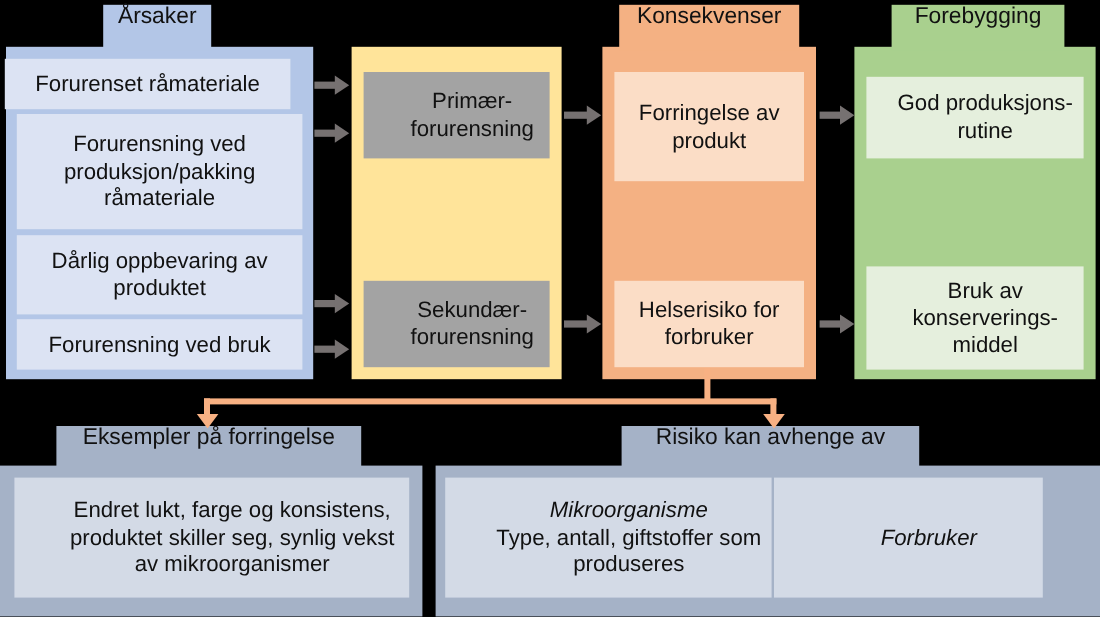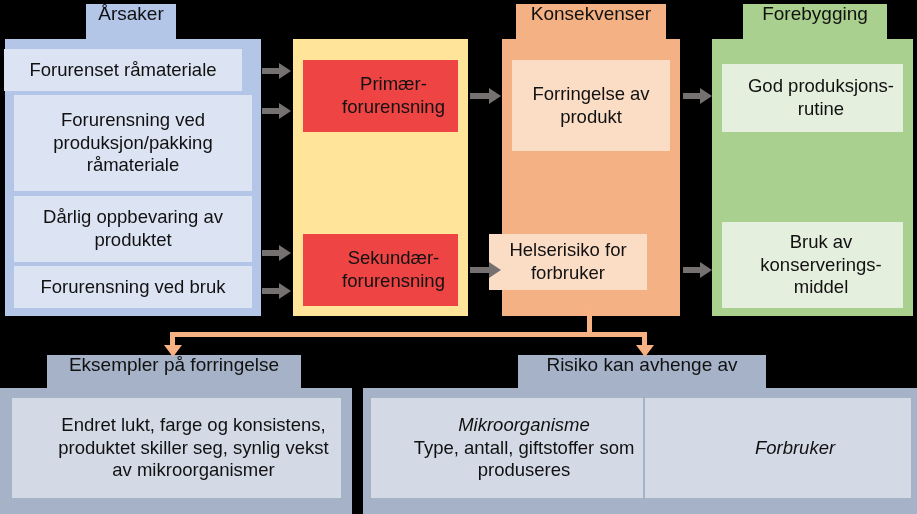--- a/index.html
+++ b/index.html
@@ -46,21 +46,21 @@
     z-index: 4;
   }
   .inner span { display: block; }
 
   
   .col-blue   { background: #b3c6e7; }
   .tab-blue   { background: #b3c6e7; }
   .in-blue    { background: #dce3f3; }
 
   .col-yellow { background: #ffe49a; }
-  .in-yellow  { background: #ef4444; padding-left: 32px; }
+  .in-yellow  { background: #a3a3a3; padding-left: 32px; }
 
   .col-orange { background: #f4b183; }
   .tab-orange { background: #f4b183; }
   .in-orange  { background: #fbddc6; }
 
   .col-green  { background: #a9d08e; }
   .tab-green  { background: #a9d08e; }
   .in-green   { background: #e5efdd; padding-left: 23px; }
 
   .panel-grey { background: #a5b2c7; }
@@ -142,21 +142,21 @@
   <div class="tab tab-orange" style="left:516px; top:4px; width:150px; height:38px;">
     <span>Konsekvenser</span>
   </div>
 
   <div class="col col-orange" style="left:502px; top:39px; width:178px; height:277px;"></div>
 
   <div class="inner in-orange" style="left:512px; top:60px; width:158px; height:91px;">
     <span>Forringelse av produkt</span>
   </div>
 
-  <div class="inner in-orange" style="left:489px; top:234px; width:158px; height:56px;">
+  <div class="inner in-orange" style="left:512px; top:234px; width:158px; height:72px;">
     <span>Helserisiko for forbruker</span>
   </div>
 
   <div class="tab tab-green" style="left:743px; top:4px; width:144px; height:38px;">
     <span>Forebygging</span>
   </div>
 
   <div class="col col-green" style="left:712px; top:39px; width:201px; height:277px;"></div>
 
   <div class="inner in-green" style="left:722px; top:64px; width:181px; height:68px;">
@@ -199,17 +199,17 @@
     <span>Risiko kan avhenge av</span>
   </div>
 
   <div class="panel-grey" style="position:absolute; left:363px; top:388px; width:554px; height:126px; z-index:2;"></div>
 
   <div class="inner in-grey" style="left:371px; top:398px; width:272px; height:100px; flex-direction:column;">
     <span class="italic">Mikroorganisme</span>
     <span>Type, antall, giftstoffer som produseres</span>
   </div>
 
-  <div class="inner in-grey" style="left:645px; top:398px; width:266px; height:100px; flex-direction:row;">
+  <div class="inner in-grey" style="left:645px; top:398px; width:224px; height:100px; flex-direction:row;">
     <span class="italic">Forbruker</span>
   </div>
 
 </div>
 
 </body></html>

